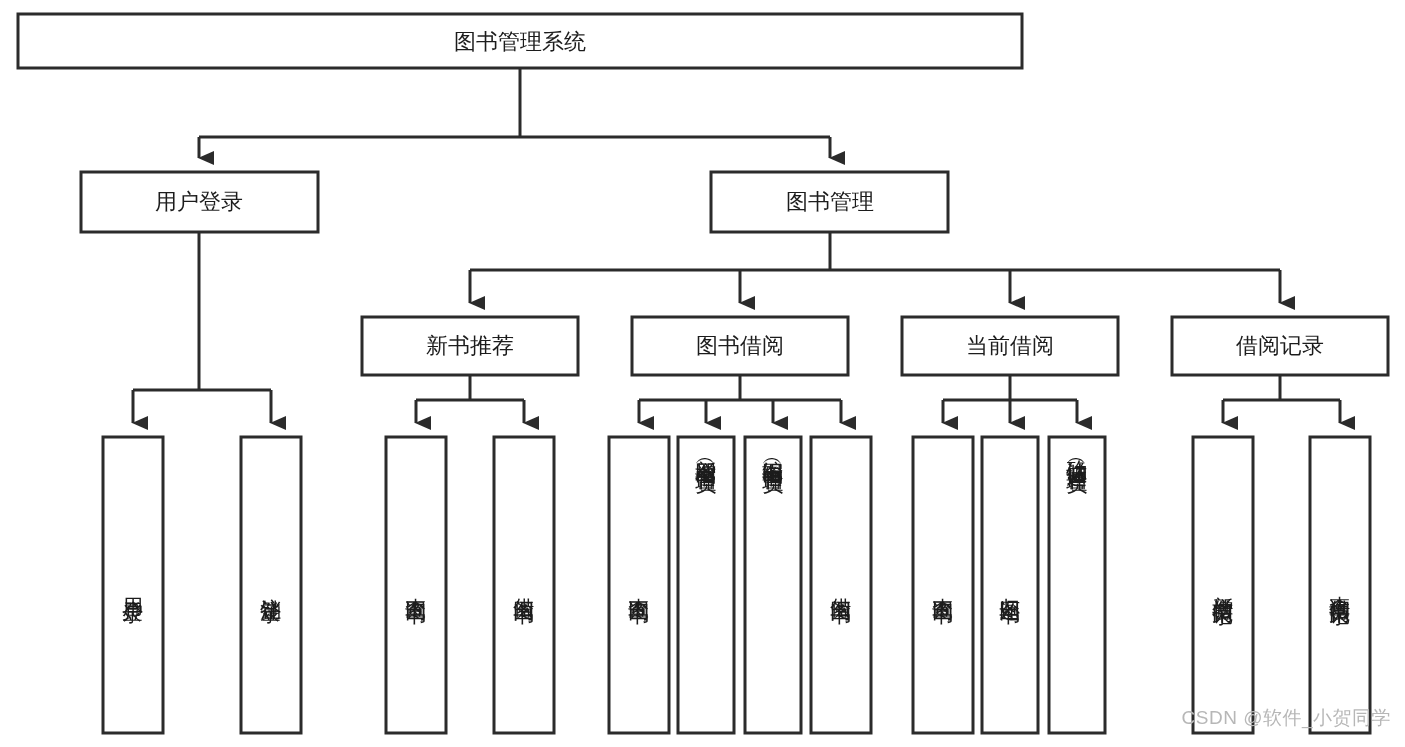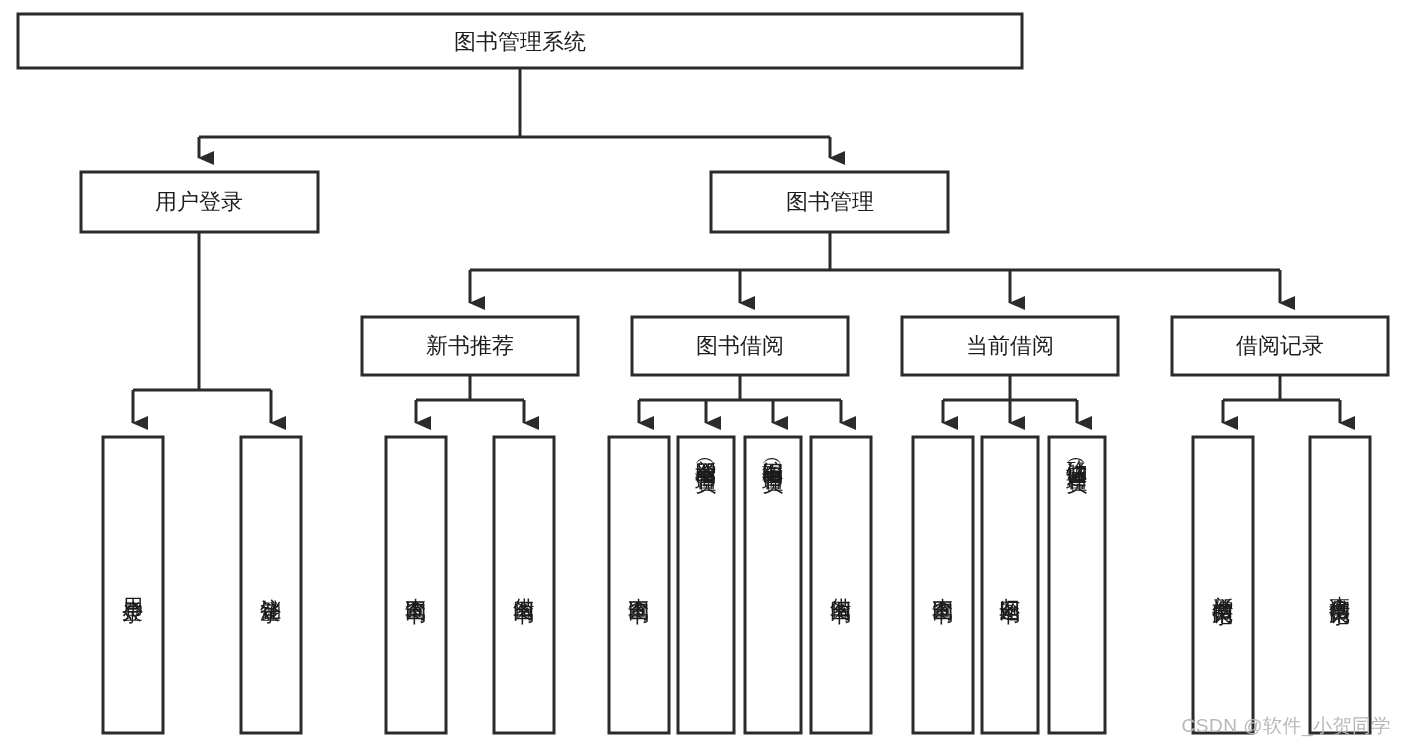--- a/index.html
+++ b/index.html
@@ -65,21 +65,21 @@
     font-size: 21px;
     line-height: 1.22;
     letter-spacing: 2px;
     color: #1c1c1c;
     white-space: nowrap;
     text-align: center;
   }
   .watermark {
     position: absolute;
     right: 14px;
-    bottom: 8px;
+    bottom: 16px;
     font-family: "Liberation Sans", "DejaVu Sans", sans-serif;
     font-size: 19px;
     color: #b7b7b7;
     letter-spacing: 0.5px;
     user-select: none;
     white-space: nowrap;
   }
 </style>
 </head>
 <body>

